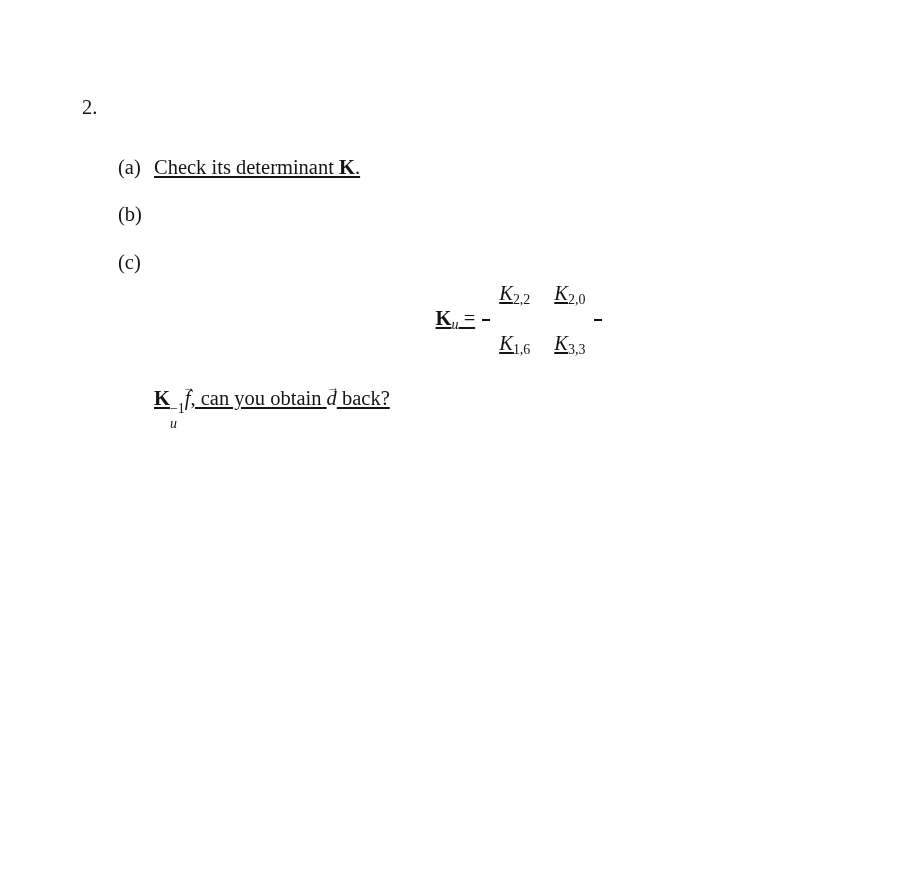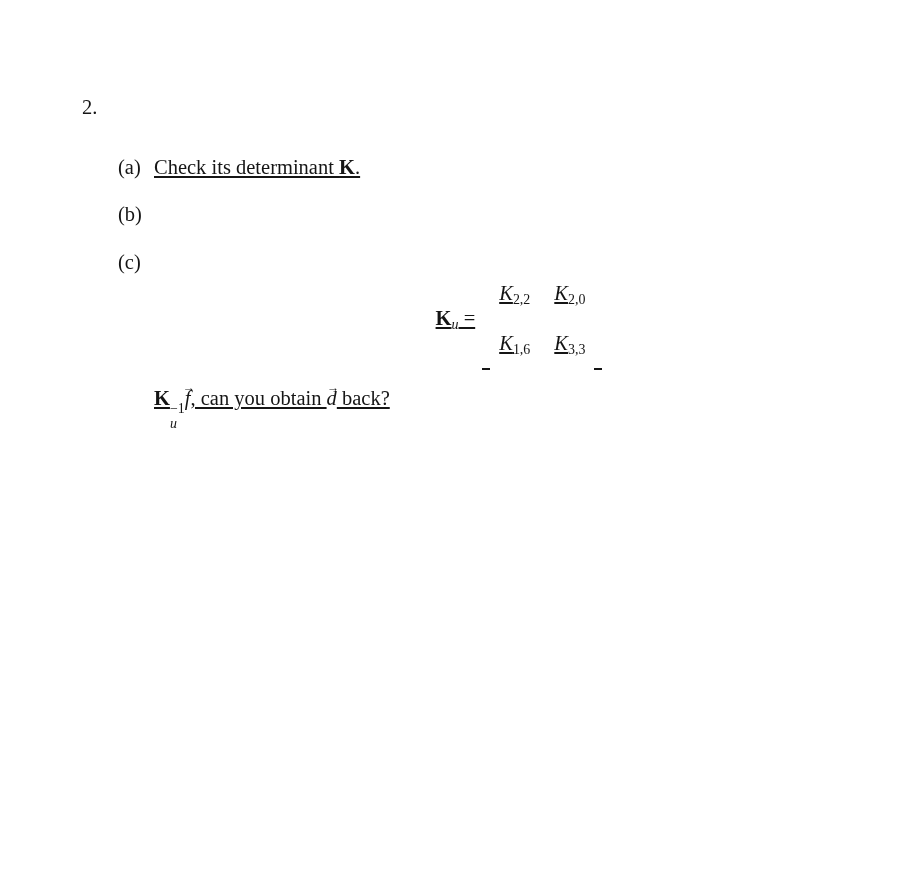--- a/index.html
+++ b/index.html
@@ -40,21 +40,21 @@
   .sub { font-size: 0.68em; vertical-align: -0.3em; }
   .stack {
     display: inline-flex; flex-direction: column; align-items: flex-start;
     font-size: 0.68em; line-height: 1.1; vertical-align: -0.55em;
   }
   .stack .srow { display: block; }
 
   
   .equation { display: flex; justify-content: center; align-items: center; margin-top: 30px; }
   .eq-lhs { line-height: 1; white-space: pre; }
-  .matrix { display: flex; align-items: flex-end; margin-left: 7px; }
+  .matrix { display: flex; align-items: center; margin-left: 7px; }
   .br { width: 7px; flex: none; }
   .br-l { border-left: 1.5px solid #151515; border-top: 1.5px solid #151515; border-bottom: 1.5px solid #151515; }
   .br-r { border-right: 1.5px solid #151515; border-top: 1.5px solid #151515; border-bottom: 1.5px solid #151515; }
   .mgrid {
     display: grid; grid-template-columns: auto auto;
     column-gap: 24px; row-gap: 26px; padding: 13px 9px;
   }
   .cell { line-height: 1; }
   .followup { margin-top: 6px; }
 </style>

